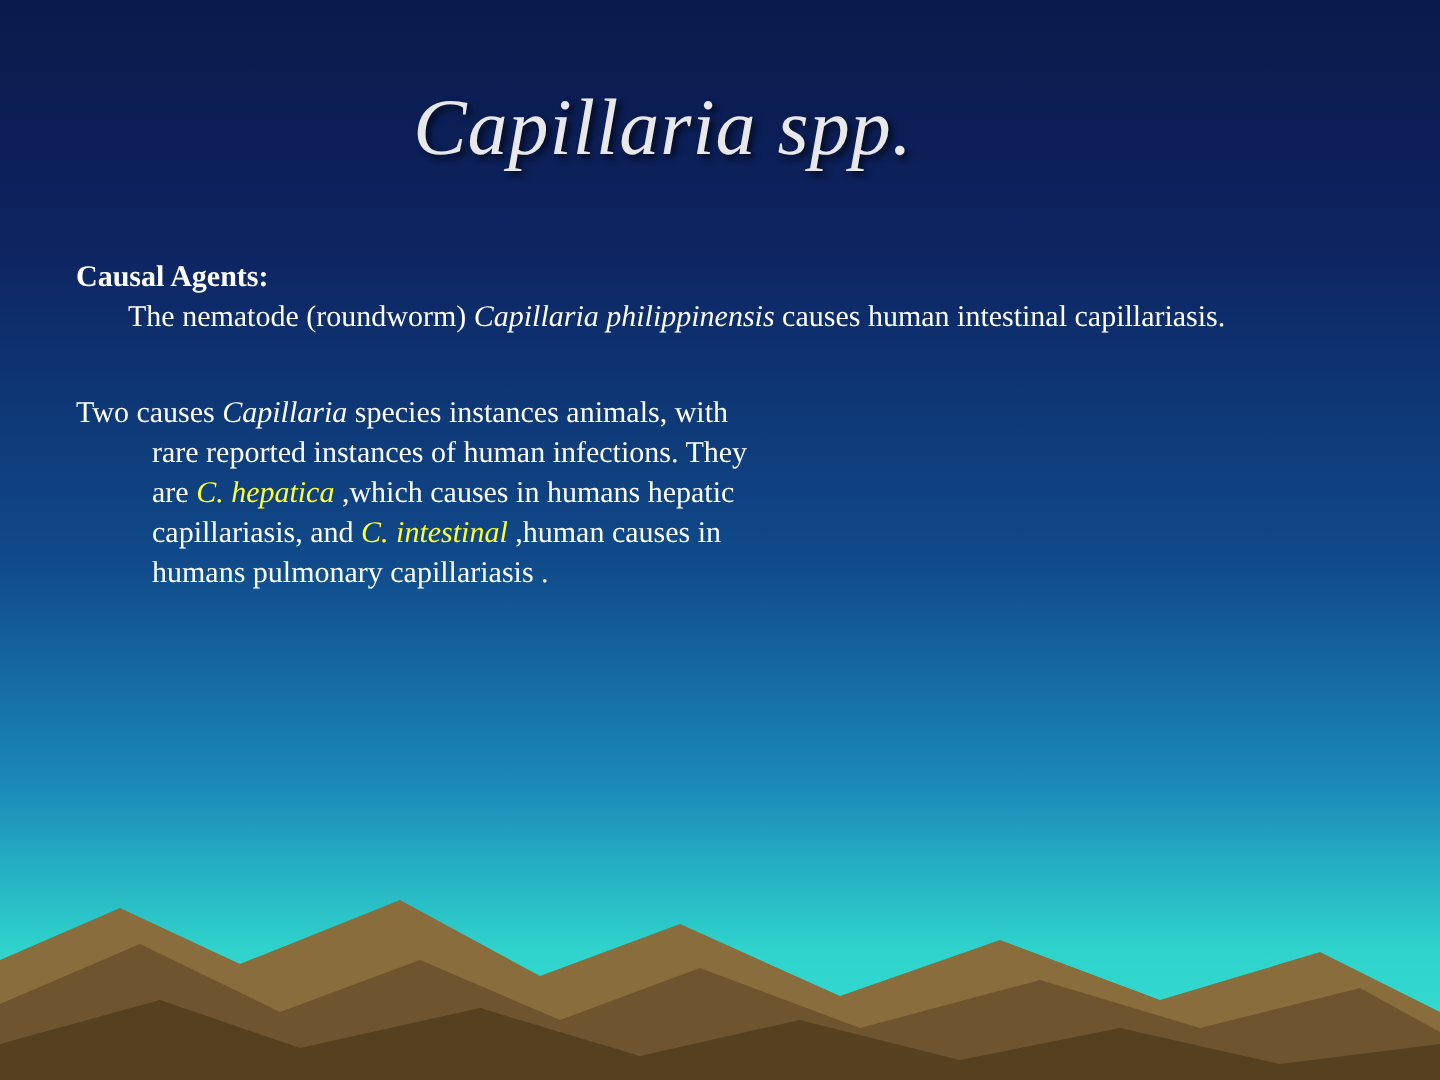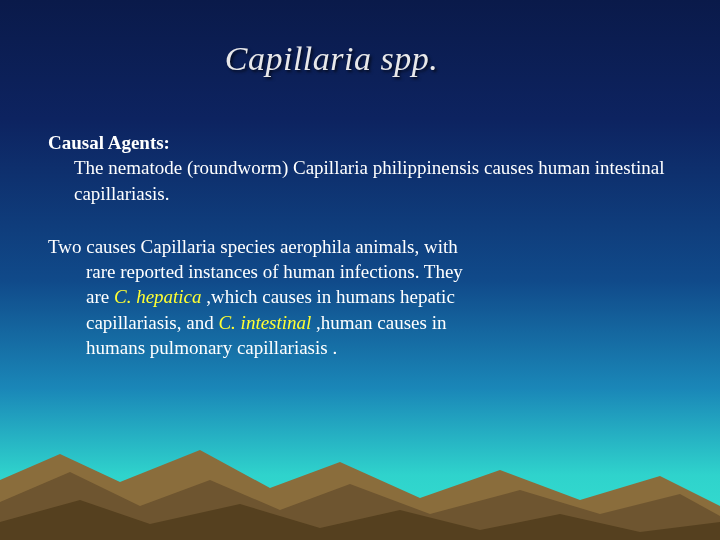--- a/index.html
+++ b/index.html
@@ -33,41 +33,42 @@
     width: 720px;
     height: 130px;
   }
   .title {
     position: absolute;
     top: 40px;
     left: 0;
     width: 663px;
     text-align: center;
     font-style: italic;
-    font-size: 34px;
+    font-size: 40px;
     color: #e8e8ea;
     text-shadow: 2px 2px 3px rgba(0,0,0,0.65);
     letter-spacing: 0.5px;
   }
   .body-block {
     position: absolute;
     top: 130px;
-    left: 48px;
+    left: 38px;
     width: 640px;
     color: #ffffff;
-    font-size: 19px;
+    font-size: 15px;
     line-height: 1.33;
   }
   .p1-head {
     font-weight: bold;
   }
   .p1-body {
     margin-left: 26px;
   }
   .italic {
+    font-style: italic;
   }
   .p2 {
     margin-top: 28px;
     text-indent: 0;
   }
   .p2 .cont {
     display: block;
     margin-left: 38px;
   }
   .yellow {
@@ -90,21 +91,21 @@
   <div class="title">Capillaria spp.</div>
 
   <div class="body-block">
 
     <div class="p1">
       <div class="p1-head">Causal Agents:</div>
       <div class="p1-body"><span>The nematode (roundworm) </span><span class="italic">Capillaria philippinensis</span><span> causes human intestinal capillariasis.</span></div>
     </div>
 
     <div class="p2">
-      <span>Two causes </span><span class="italic">Capillaria</span><span> species aerophila animals, with</span>
+      <span>Two causes </span><span class="italic">Capillaria</span><span> species instances animals, with</span>
       <span class="cont">rare reported instances of human infections.  They</span>
       <span class="cont"><span>are </span><span class="yellow">C. hepatica</span><span> ,which causes in humans hepatic</span></span>
       <span class="cont"><span>capillariasis, and </span><span class="yellow">C. intestinal</span><span> ,human causes in</span></span>
       <span class="cont">humans pulmonary capillariasis .</span>
     </div>
 
   </div>
 
 </div>
 

